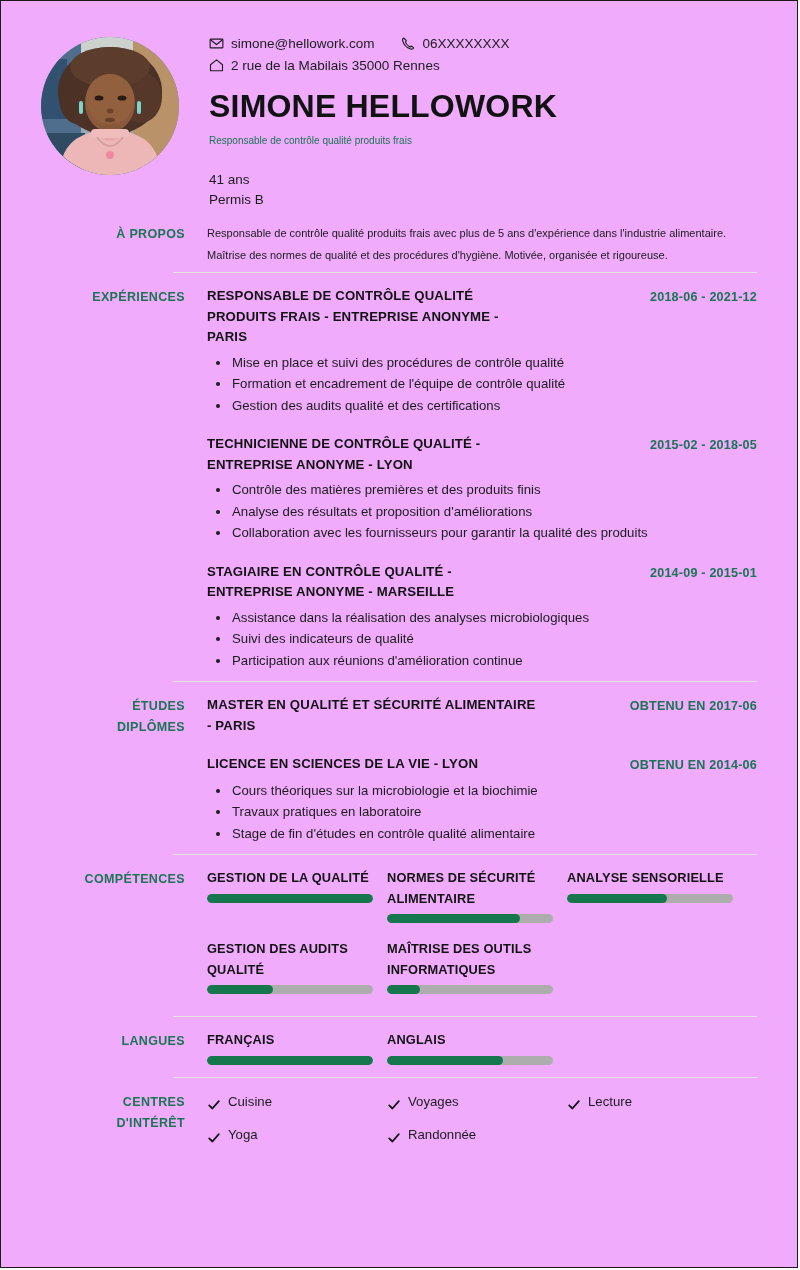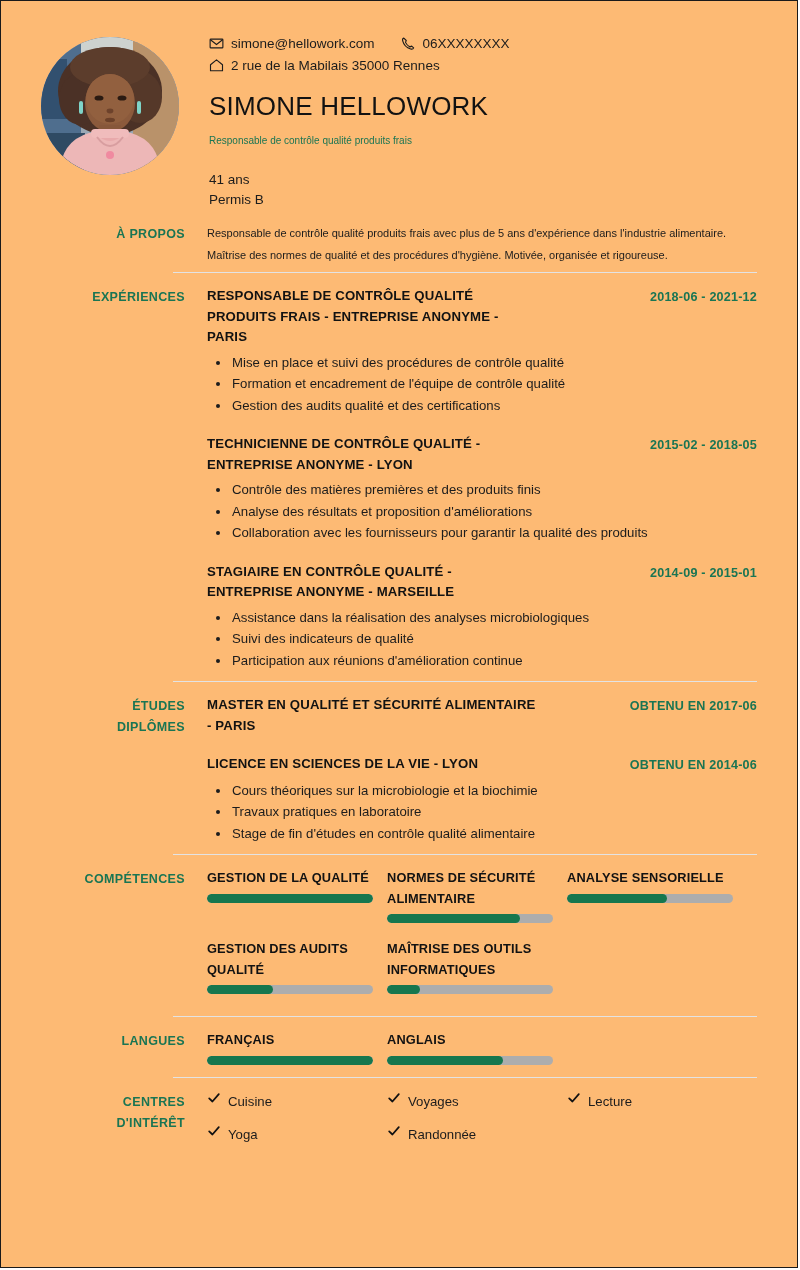--- a/index.html
+++ b/index.html
@@ -12,21 +12,21 @@
     width: 800px;
     height: 1270px;
     overflow: hidden;
   }
 
   .page {
     position: relative;
     width: 798px;
     height: 1268px;
     border: 1px solid #1a1a1a;
-    background: #fdba74;
+    background: #f0abfc;
     box-sizing: border-box;
     overflow: hidden;
   }
 
   
   .header {
     display: flex;
     padding: 32px 40px 0 40px;
     box-sizing: border-box;
   }
@@ -66,22 +66,22 @@
     display: inline-flex;
     align-items: center;
     justify-content: center;
     width: 15px;
     height: 15px;
     flex: 0 0 15px;
   }
   .ico svg { display: block; }
 
   .full-name {
-    font-size: 26px;
-    font-weight: normal;
+    font-size: 32px;
+    font-weight: bold;
     color: #121212;
     letter-spacing: 0.2px;
     margin: 14px 0 0 0;
     line-height: 32px;
   }
 
   .job-title {
     font-size: 10px;
     color: #1a7553;
     margin-top: 9px;
@@ -219,21 +219,21 @@
 
   
   .interest-grid {
     display: flex;
     flex-wrap: wrap;
   }
   .interest-item {
     width: 180px;
     flex: 0 0 180px;
     display: flex;
-    align-items: flex-start;
+    align-items: flex-end;
     gap: 7px;
     font-size: 13.2px;
     color: #1c1c1c;
     line-height: 21px;
     margin-bottom: 12px;
   }
   .check {
     display: inline-flex;
     width: 14px;
     height: 14px;

